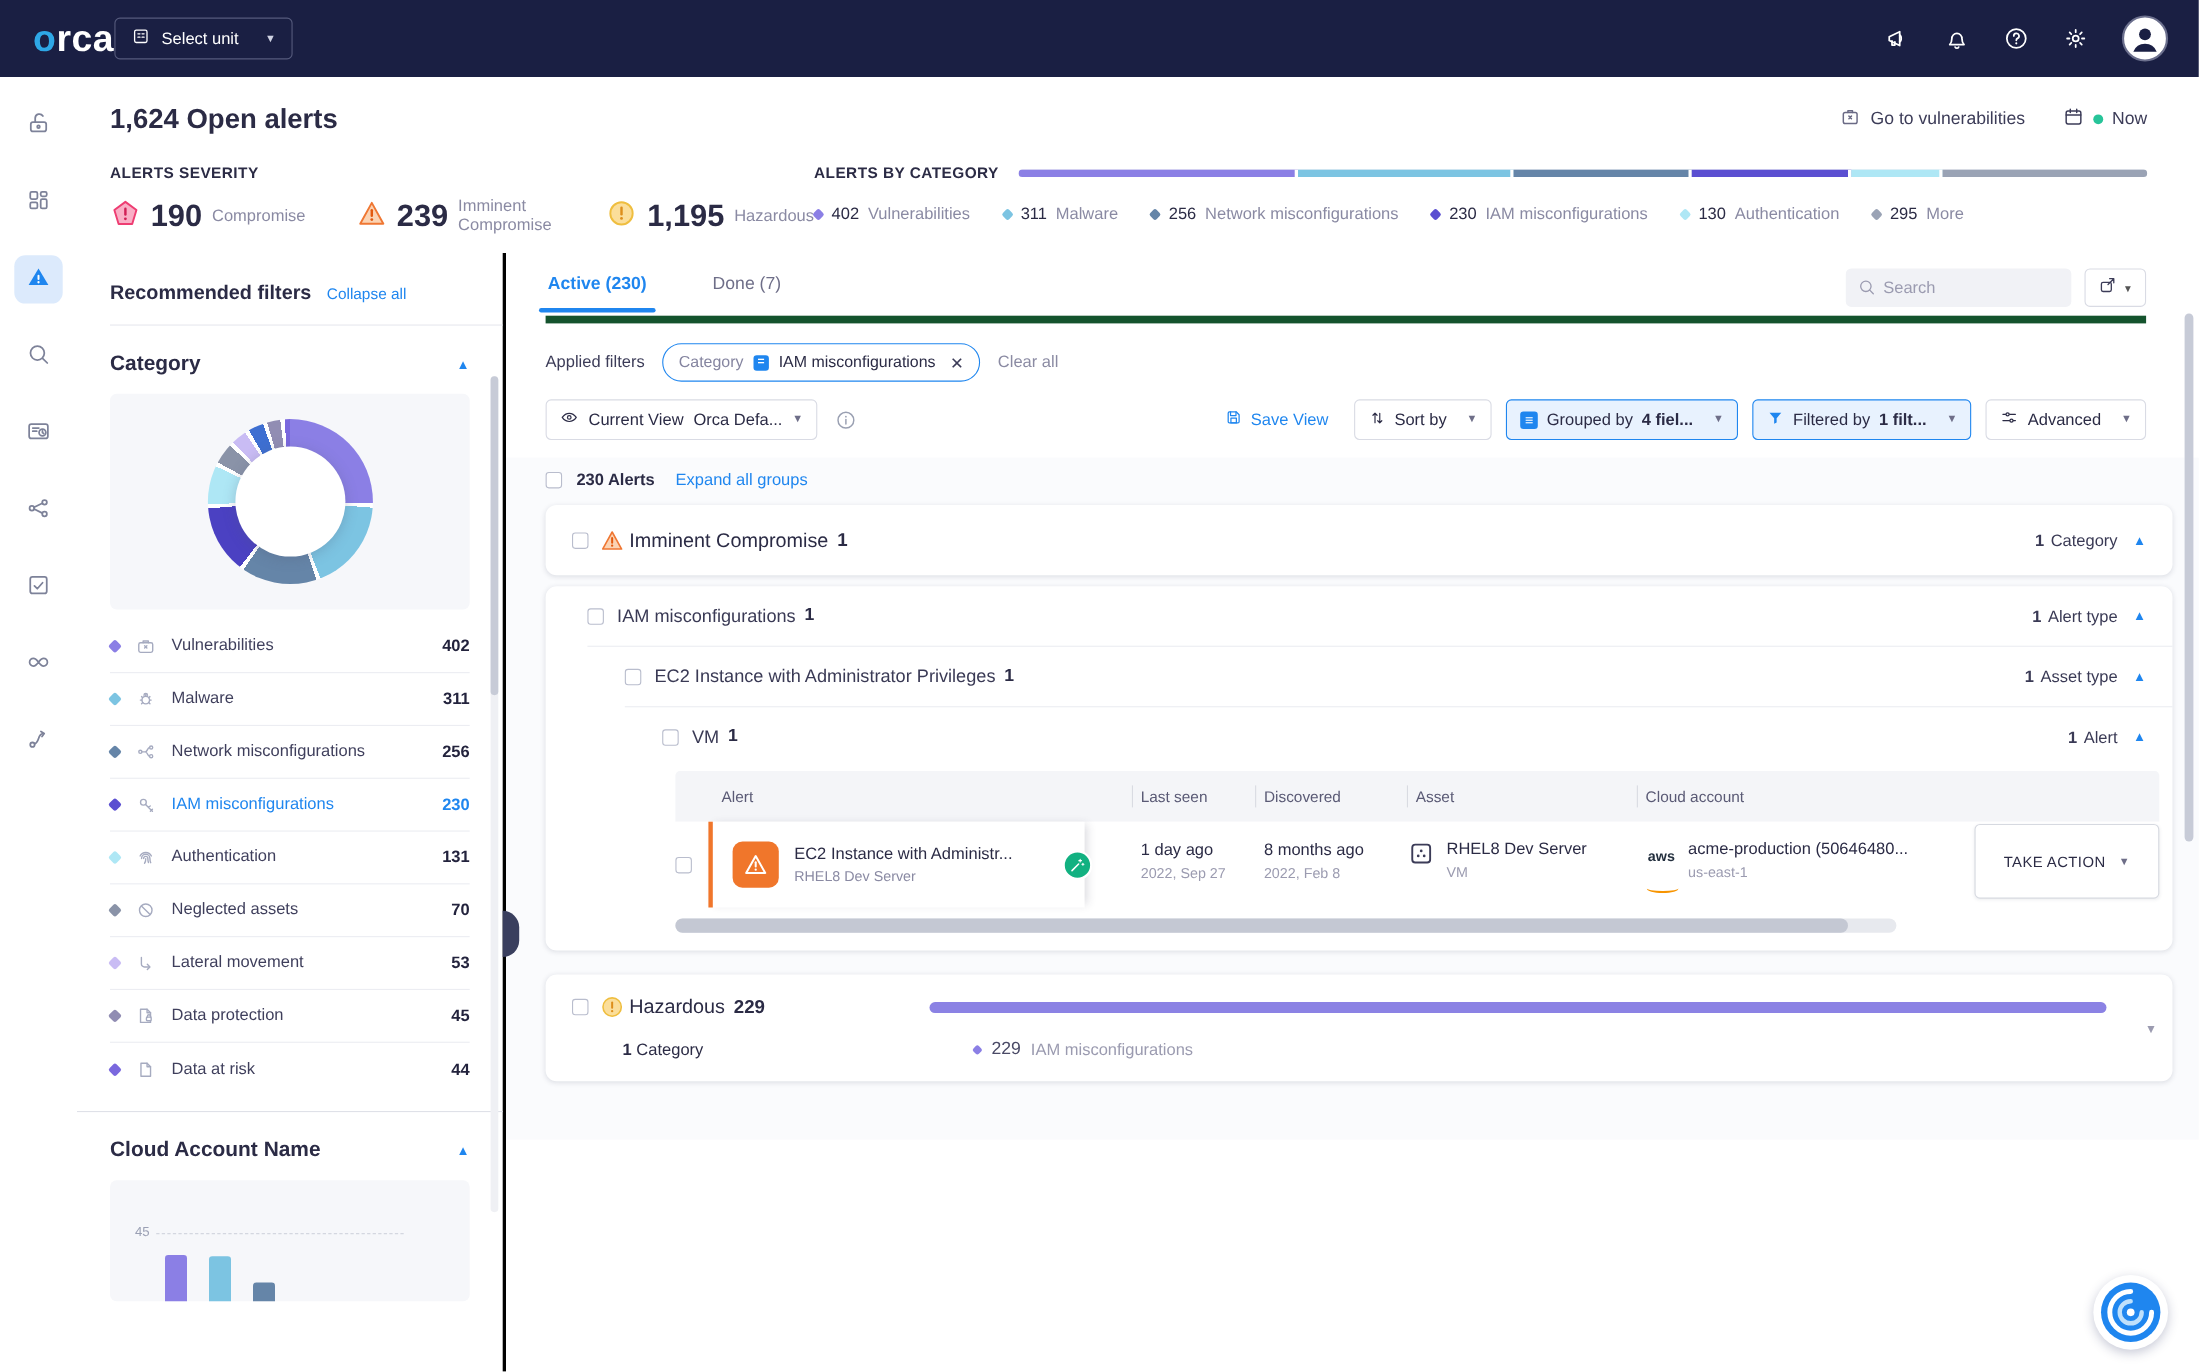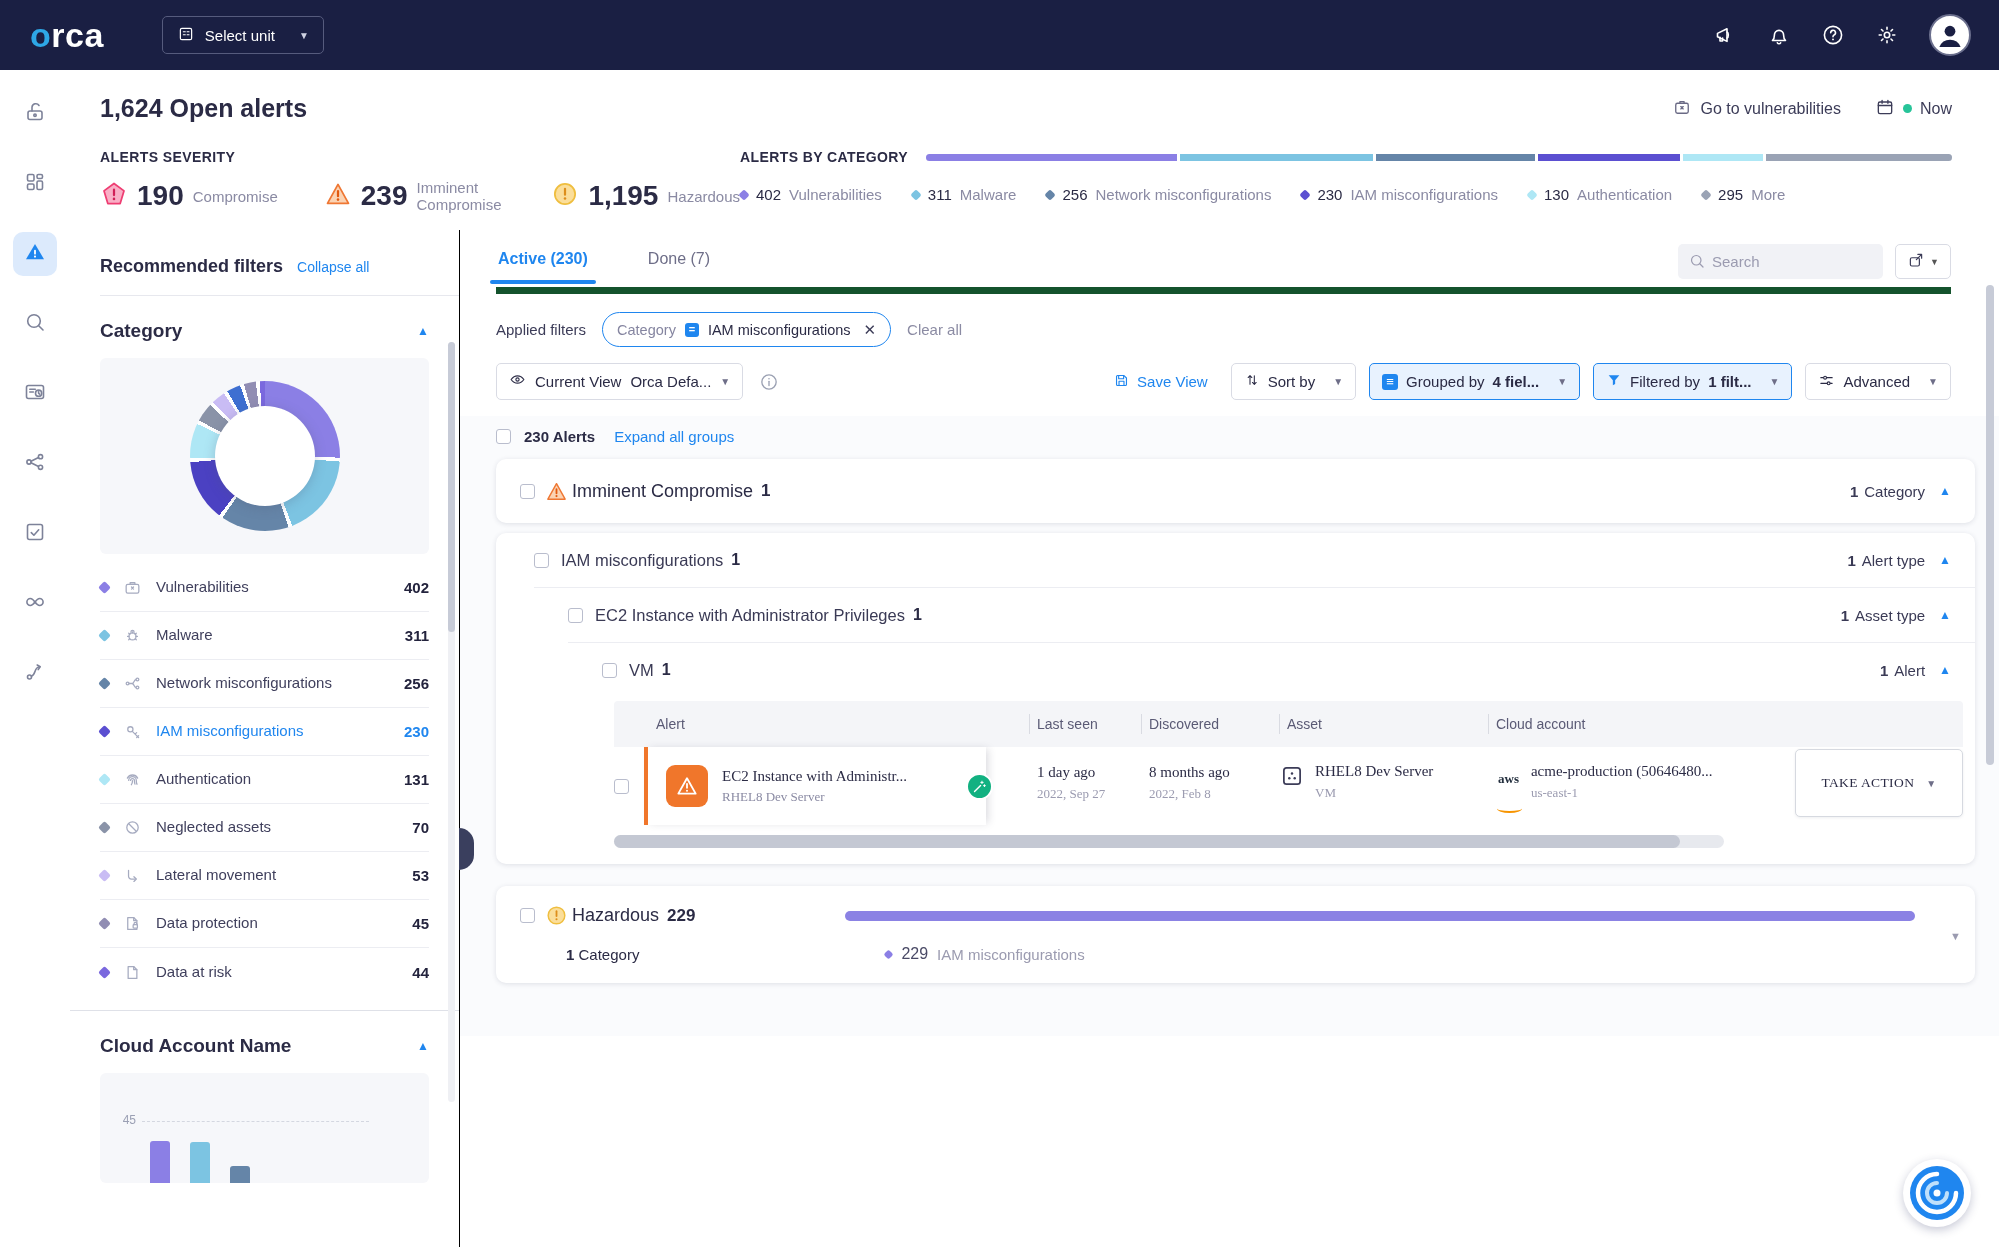--- a/index.html
+++ b/index.html
@@ -4,21 +4,21 @@
 <style>
   * { margin:0; padding:0; box-sizing:border-box; }
   html,body { width:1999px; height:1247px; overflow:hidden; }
   body { font-family:"Liberation Sans","DejaVu Sans",sans-serif; background:#fff; color:#2E2E48; }
   .screen { position:relative; width:1999px; height:1247px; overflow:hidden; background:#fff; }
 
   
   .topbar { position:absolute; left:0; top:0; width:100%; height:70px; background:#1A1F43; display:flex; align-items:center; padding:0 28px 0 30px; }
   .logo { display:flex; align-items:baseline; font-weight:800; font-size:34px; letter-spacing:.5px; color:#fff; }
   .logo .logo-o { color:#2EA7E6; }
-  .select-unit { margin-left:58px; height:38px; display:flex; align-items:center; gap:10px; border:1px solid #565B7D; border-radius:5px; padding:0 14px; color:#fff; font-size:15px; cursor:pointer; }
+  .select-unit { height:38px; display:flex; align-items:center; gap:10px; border:1px solid #565B7D; border-radius:5px; padding:0 14px; color:#fff; font-size:15px; cursor:pointer; }
   .select-unit .cdn { font-size:10px; color:#cfd2e2; margin-left:14px; }
   .topbar-right { margin-left:auto; display:flex; align-items:center; gap:30px; color:#fff; }
   .tb-icon { width:24px; height:24px; color:#fff; cursor:pointer; display:flex; align-items:center; justify-content:center; }
   .avatar { width:42px; height:42px; border-radius:50%; background:#fff; border:2px solid #6b6f8d; overflow:hidden; cursor:pointer; }
 
   
   .rail { position:absolute; left:0; top:70px; width:70px; bottom:0; background:#fff; display:flex; flex-direction:column; align-items:center; padding-top:22px; gap:26px; }
   .rail-btn { width:44px; height:44px; border-radius:10px; display:flex; align-items:center; justify-content:center; color:#7D8299; cursor:pointer; }
   .rail-btn.active { background:#DCEAFC; color:#1F86EF; }
 
@@ -43,21 +43,21 @@
   .cat-bar { flex:1; height:7px; display:flex; border-radius:4px; overflow:hidden; background:#E4E7EE; }
   .cat-bar span { height:100%; border-right:3px solid #fff; }
   .cat-bar span:last-child { border-right:none; }
   .cat-legend { display:flex; gap:30px; margin-top:21px; align-items:center; }
   .lg-item { display:flex; align-items:center; gap:8px; }
   .diamond { width:8px; height:8px; border-radius:2px; transform:rotate(45deg); flex:none; }
   .lg-item .v { font-size:15px; color:#2B2B45; }
   .lg-item .l { font-size:15px; color:#8A8AA3; }
 
   
-  .filters { position:absolute; left:70px; top:230px; width:390px; bottom:0; border-right:1px solid #000000; padding:26px 30px 0 30px; background:#fff; }
+  .filters { position:absolute; left:70px; top:230px; width:390px; bottom:0; border-right:3px solid #000000; padding:26px 30px 0 30px; background:#fff; }
   .fp-head { display:flex; align-items:center; }
   .fp-title { font-size:18px; font-weight:600; color:#2B2B45; }
   .fp-collapse { margin-left:14px; font-size:14px; color:#1F86EF; cursor:pointer; }
   .fp-div { height:1px; background:#E7E8EE; margin:18px -30px 0 0; }
   .sec-head { display:flex; align-items:center; margin-top:24px; }
   .sec-title { font-size:19px; font-weight:600; color:#2B2B45; }
   .caret-up { margin-left:auto; color:#1F86EF; font-size:12px; cursor:pointer; }
   .donut-box { margin-top:16px; height:196px; background:#F6F7FA; border-radius:6px; display:flex; align-items:center; justify-content:center; }
   .donut { width:150px; height:150px; border-radius:50%; position:relative; }
   .donut::after { content:""; position:absolute; left:50%; top:50%; width:100px; height:100px; transform:translate(-50%,-50%); border-radius:50%; background:#fff; box-shadow:0 2px 12px rgba(80,85,120,.28); }
@@ -136,21 +136,21 @@
   .sub-row { display:flex; align-items:center; height:54px; padding-right:24px; }
   .sub-row .st { font-size:16.5px; color:#3A3A55; margin-left:12px; }
   .sub-row .sc { font-size:16px; font-weight:700; color:#2B2B45; margin-left:8px; }
   .sub-div { height:1px; background:#ECEDF2; }
 
   .tbl { margin:4px 12px 0 118px; position:relative; }
   .tbl-head { display:grid; grid-template-columns:415px 112px 138px 209px 1fr; height:46px; background:#F4F5F8; border-radius:4px 4px 0 0; align-items:center; }
   .th { font-size:14px; color:#5A5A75; padding-left:8px; position:relative; height:22px; line-height:22px; }
   .th.first { padding-left:42px; }
   .th:not(.first)::before { content:""; position:absolute; left:0; top:1px; bottom:1px; width:1px; background:#D9DBE2; }
-  .tbl-row { position:relative; height:78px; background:#fff;font-family:Liberation Serif, serif; }
+  .tbl-row { position:relative; height:78px; background:#fff; }
   .row-cbx { position:absolute; left:0; top:32px; }
   .alert-card { position:absolute; left:30px; top:0; width:342px; height:78px; background:#fff; border-left:4px solid #F0762B; box-shadow:4px 0 8px -2px rgba(50,50,80,.18); display:flex; align-items:center; padding-left:18px; gap:14px; }
   .alert-sq { width:42px; height:42px; border-radius:9px; background:#F0762B; display:flex; align-items:center; justify-content:center; flex:none; }
   .alert-tt { font-size:15px; color:#2B2B45; }
   .alert-st { font-size:13px; color:#8A8AA3; margin-top:4px; }
   .green-badge { position:absolute; left:352px; top:26px; width:27px; height:27px; border-radius:50%; background:#12B181; border:2px solid #fff; display:flex; align-items:center; justify-content:center; z-index:3; }
   .cell { position:absolute; top:17px; }
   .cell .p { font-size:15px; color:#2B2B45; }
   .cell .s { font-size:13px; color:#9B9BB0; margin-top:5px; }
   .cell-seen { left:423px; } .cell-disc { left:535px; }

